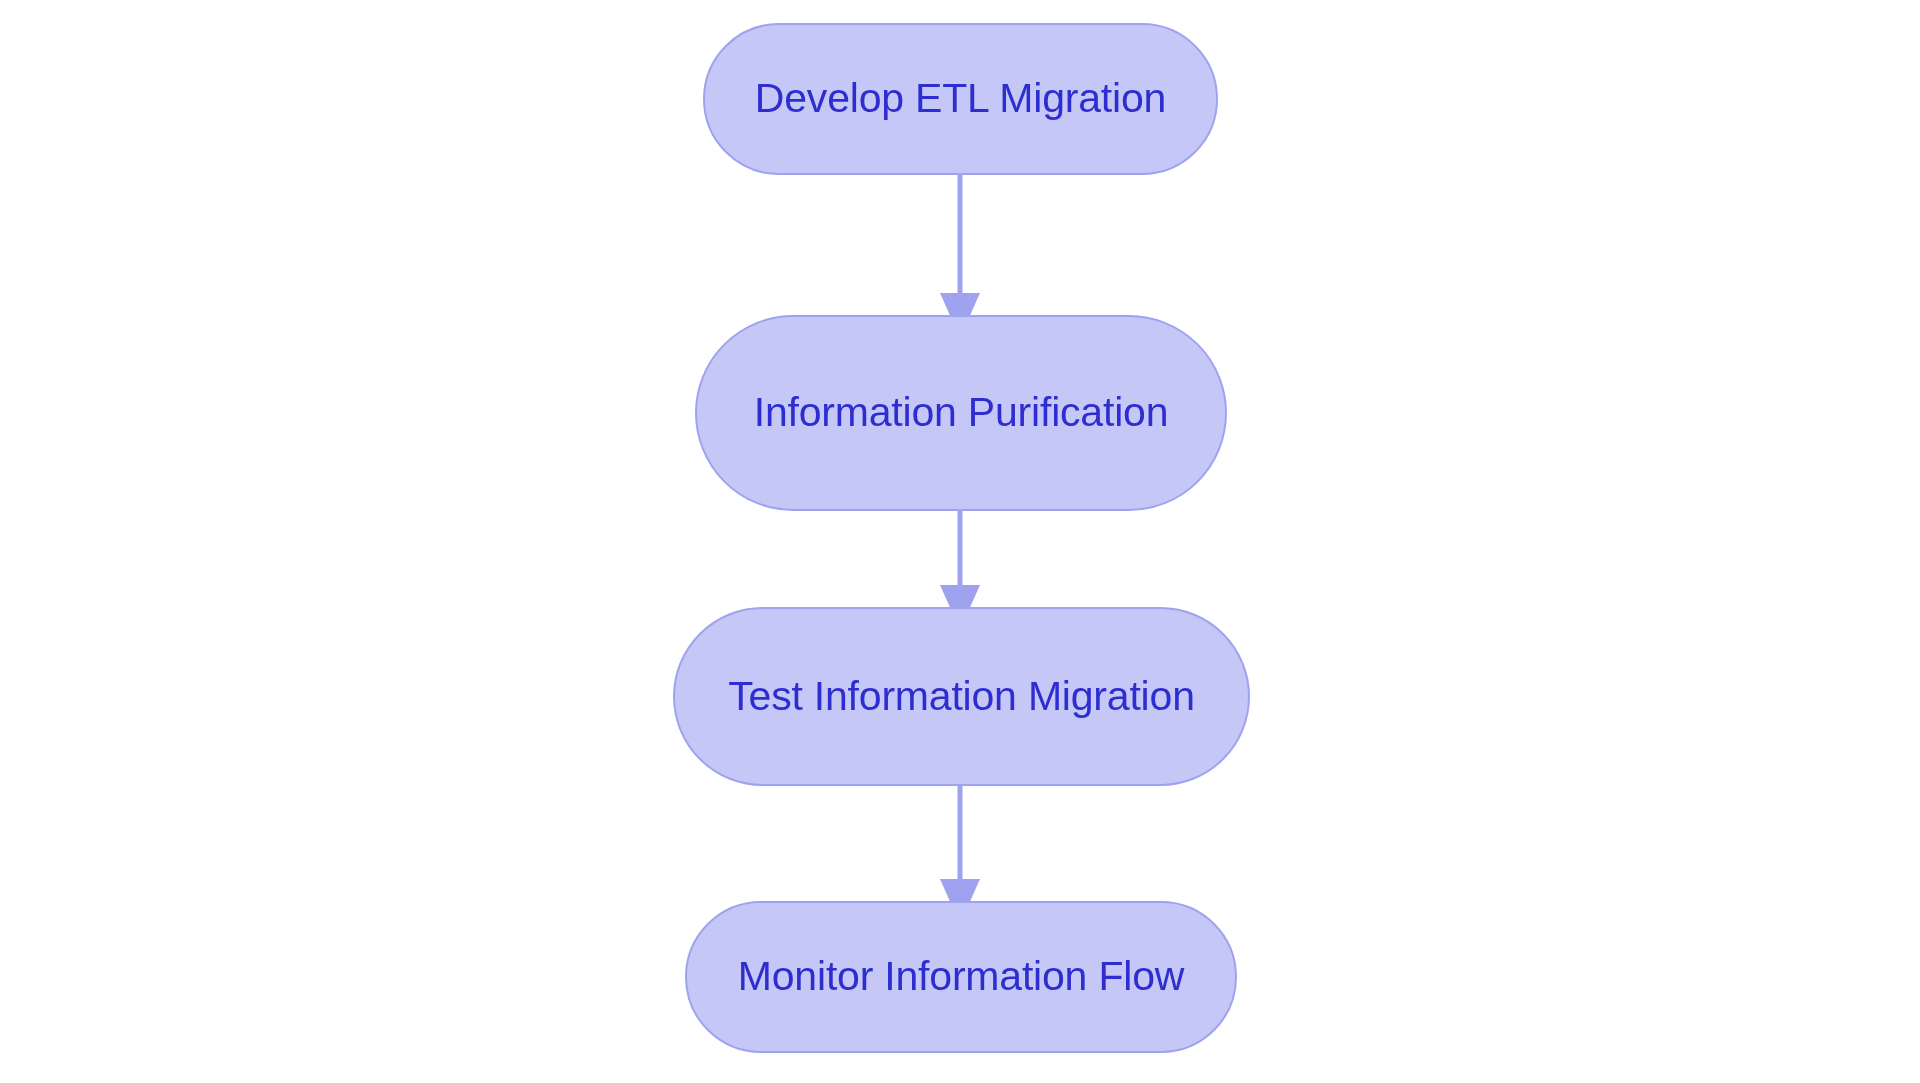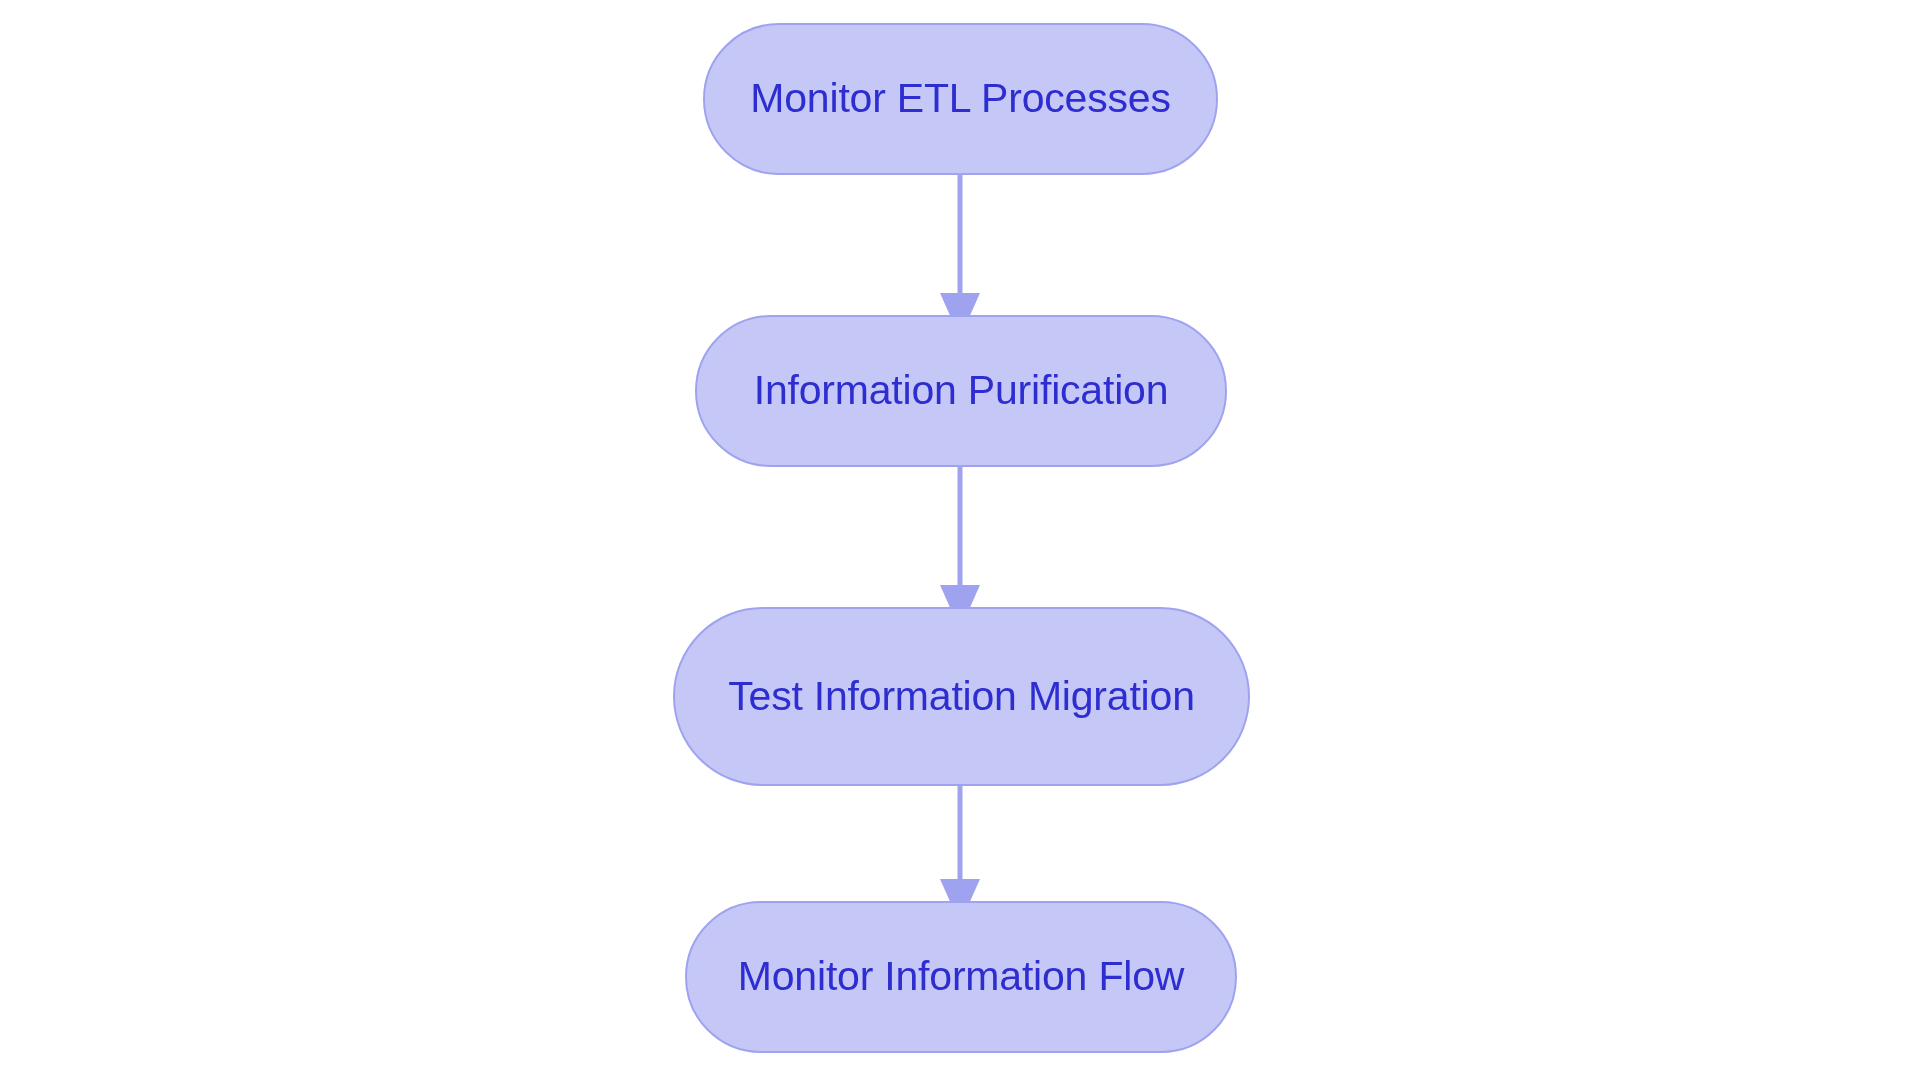--- a/index.html
+++ b/index.html
@@ -39,21 +39,21 @@
     color: #2d2dd0;
     font-size: 41px;
     font-weight: 400;
     letter-spacing: -0.2px;
     line-height: 1.1;
     white-space: nowrap;
   }
 
   
   #node-0 { left: 703px; top: 23px;  width: 515px; height: 152px; }
-  #node-1 { left: 695px; top: 315px; width: 532px; height: 152px; }
+  #node-1 { left: 695px; top: 315px; width: 532px; height: 196px; }
   #node-2 { left: 673px; top: 607px; width: 577px; height: 179px; }
   #node-3 { left: 685px; top: 901px; width: 552px; height: 152px; justify-content: center; }
 
   .flow-edge {
     position: absolute;
     left: 0;
     top: 0;
     width: 1920px;
     height: 1083px;
     pointer-events: none;
@@ -79,21 +79,21 @@
     <g>
       <line x1="960" y1="467" x2="960" y2="590" stroke="#9fa3ef" stroke-width="5" marker-end="url(#arrowhead)"></line>
     </g>
 
     <g>
       <line x1="960" y1="760" x2="960" y2="884" stroke="#9fa3ef" stroke-width="5" marker-end="url(#arrowhead)"></line>
     </g>
   </svg>
 
   <div class="flow-node" id="node-0">
-    <span class="flow-node-label">Monitor ETL Processes</span>
+    <span class="flow-node-label">Develop ETL Migration</span>
   </div>
 
   <div class="flow-node" id="node-1">
     <span class="flow-node-label">Information Purification</span>
   </div>
 
   <div class="flow-node" id="node-2">
     <span class="flow-node-label">Test Information Migration</span>
   </div>
 

